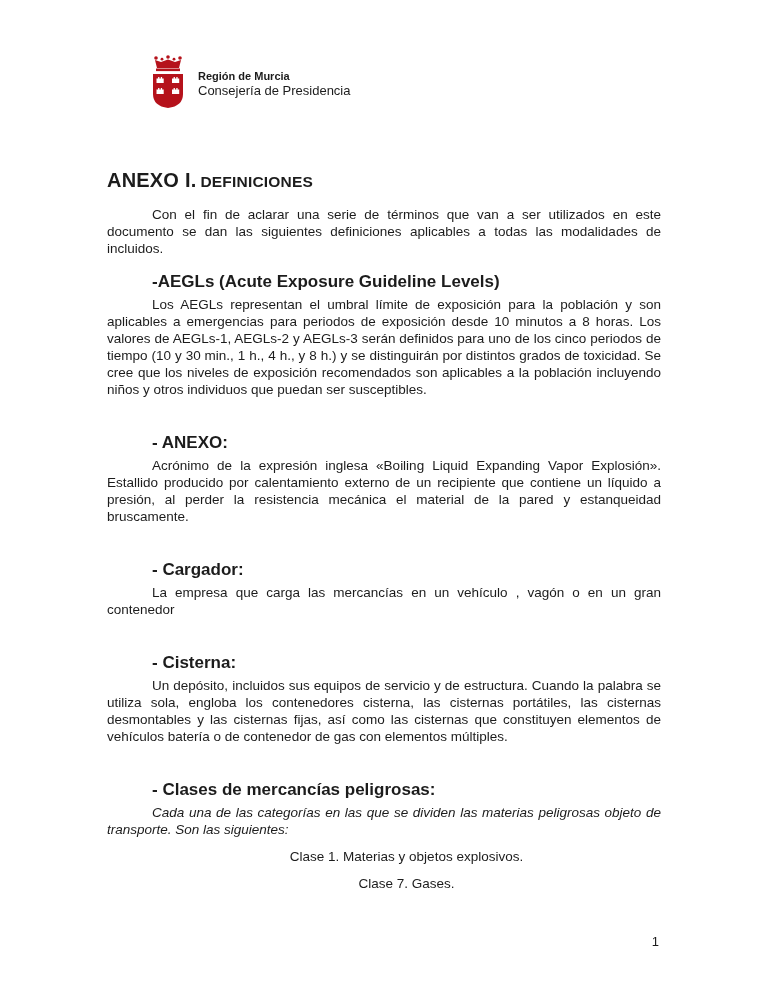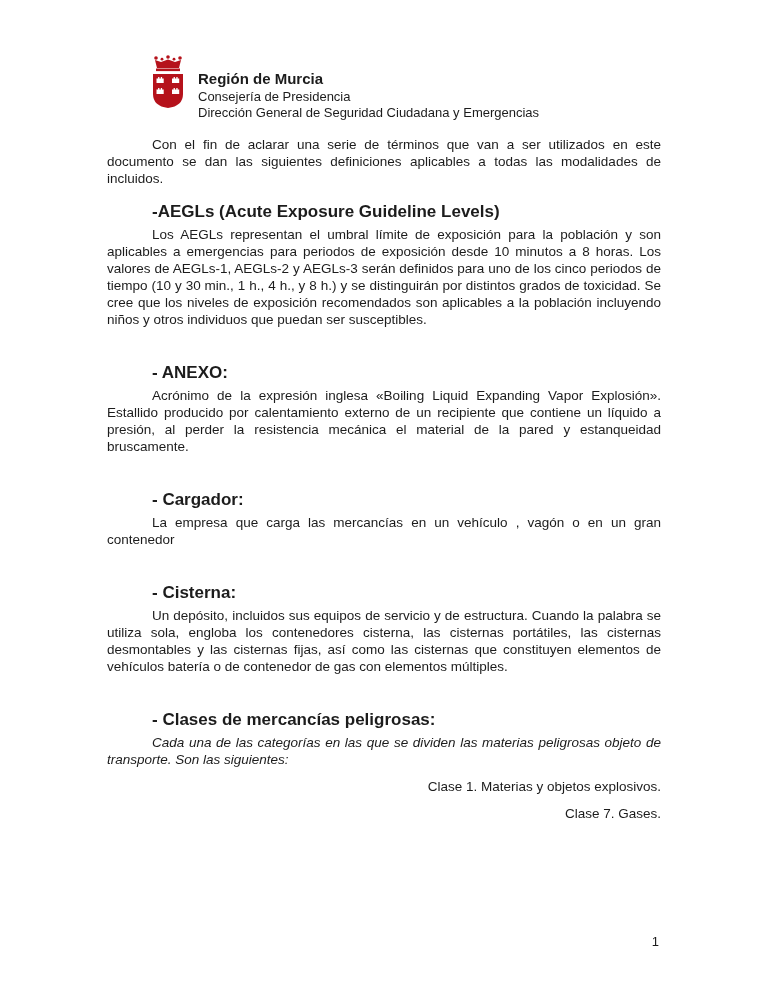--- a/index.html
+++ b/index.html
@@ -19,38 +19,38 @@
   }
   
   .doc-header {
     display: flex;
     align-items: flex-start;
     gap: 10px;
     margin-left: 41px;
   }
   .logo { flex: 0 0 auto; width: 40px; height: 54px; }
   .org { padding-top: 14px; line-height: 1.3; }
-  .org-name { font-weight: bold; font-size: 15px; }
+  .org-name { font-weight: bold; font-size: 11px; }
   .org-line { font-size: 13px; }
   
   h1.doc-title {
     margin-top: 60px;
     font-size: 20px;
     font-weight: bold;
     letter-spacing: 0.2px;
   }
   h1.doc-title .sub { font-size: 15.5px; margin-left: 4px; }
   
   p.para {
     text-align: justify;
     text-indent: 45px;
     line-height: 17px;
     margin-top: 14px;
   }
-  p.para.short { text-align: right; }
+  p.para.short { text-align: center; }
   h2.section-heading {
     font-size: 17px;
     font-weight: bold;
     line-height: 17px;
     margin-left: 45px;
     margin-bottom: 6px;
   }
   .gap-s { margin-top: 16px; }
   .gap-l { margin-top: 36px; }
   p.para.tight { margin-top: 10px; }
@@ -87,24 +87,24 @@
           <use href="#castle" x="8.5" y="21"></use>
           <use href="#castle" x="24" y="21"></use>
           <use href="#castle" x="8.5" y="32"></use>
           <use href="#castle" x="24" y="32"></use>
         </g>
       </svg>
     </div>
     <div class="org">
       <div class="org-name">Región de Murcia</div>
       <div class="org-line">Consejería de Presidencia</div>
-      <div class="org-line">Dirección General de Seguridad Ciudadana y  Emergencias</div>
     </div>
   </header>
 
+  <h1 class="doc-title"><span>ANEXO I.</span><span class="sub">DEFINICIONES</span></h1>
 
   <p class="para">Con el fin de aclarar una serie de términos que van a ser utilizados en este documento se dan las siguientes definiciones aplicables a todas las modalidades de incluidos.</p>
 
   <h2 class="section-heading gap-s">-AEGLs (Acute Exposure Guideline Levels)</h2>
   <p class="para" style="margin-top:0;">Los AEGLs representan el umbral límite de exposición para la población y son aplicables a emergencias para periodos de exposición desde 10 minutos a 8 horas. Los valores de AEGLs-1, AEGLs-2 y AEGLs-3 serán definidos para uno de los cinco periodos de tiempo (10 y 30 min., 1 h., 4 h., y 8 h.) y se distinguirán por distintos grados de toxicidad. Se cree que los niveles de exposición recomendados son aplicables a la población incluyendo niños y otros individuos que puedan ser susceptibles.</p>
 
   <h2 class="section-heading gap-l">- ANEXO:</h2>
   <p class="para" style="margin-top:0;">Acrónimo de la expresión inglesa «Boiling Liquid Expanding Vapor Explosión». Estallido producido por calentamiento externo de un recipiente que contiene un líquido a presión, al perder la resistencia mecánica el material de la pared y estanqueidad bruscamente.</p>
 
   <h2 class="section-heading gap-l">- Cargador:</h2>

